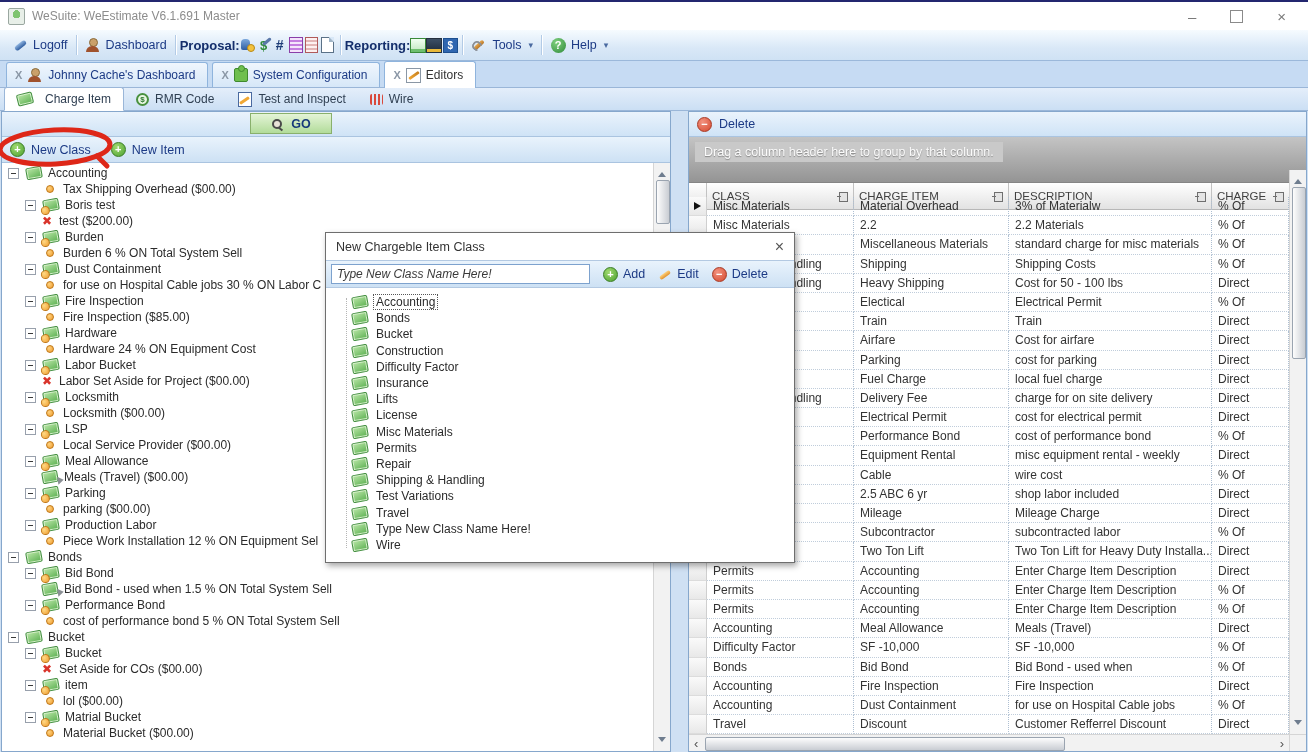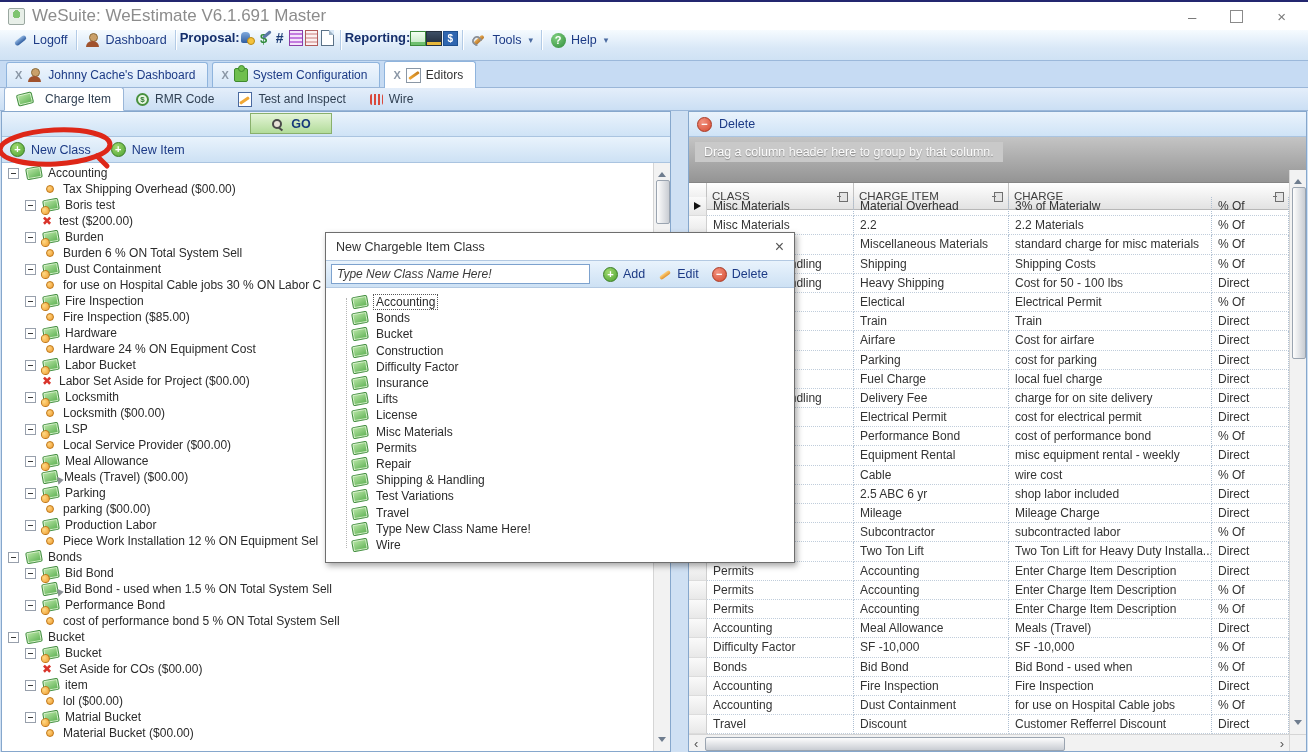--- a/index.html
+++ b/index.html
@@ -4,28 +4,28 @@
 <style>
   html,body{margin:0;padding:0}
   body{width:1308px;height:752px;overflow:hidden;background:#cfe0f3;
        font-family:"Liberation Sans","DejaVu Sans",sans-serif;position:relative;
        -webkit-font-smoothing:antialiased}
   
   .titlebar{position:absolute;left:0;top:0;right:0;height:30px;background:#fff;
             border-top:2px solid #23266f;display:flex;align-items:center;padding:0 8px;box-sizing:border-box}
   .applogo{width:15px;height:15px;margin-right:7px;border:1px solid #9aa7a0;background:
            radial-gradient(circle at 50% 35%,#7fc46f 0 4px,#e8efe8 4px);border-radius:2px}
-  .apptitle{font-size:17px;color:#8c8c8c}
+  .apptitle{font-size:12px;color:#8c8c8c}
   .wincontrols{margin-left:auto;display:flex;gap:34px;align-items:center;padding-right:14px}
   .wc{color:#7a7a7a;font-size:15px;line-height:15px;cursor:default}
   .wc.max{width:11px;height:11px;border:1px solid #8a8a8a}
   
   .toolbar{position:absolute;left:0;top:30px;right:0;height:31px;
            background:linear-gradient(#f6fbff,#d9e8f7 60%,#cfe2f4);
-           border-bottom:1px solid #9bb8da;display:flex;align-items:flex-start;padding:0 8px;box-sizing:border-box;}
+           border-bottom:1px solid #9bb8da;display:flex;align-items:center;padding:0 8px;box-sizing:border-box;}
   .tbtn{display:flex;align-items:center;gap:5px;color:#1c3a85;font-size:12.5px;padding:2px 4px;border-radius:2px}
   .tlabelbold{font-weight:bold;color:#142e6b;font-size:13px}
   .sep{width:1px;height:20px;background:#b3cbe6;box-shadow:1px 0 0 #fff;margin:0 4px}
   .ticonbox{width:16px;height:16px;display:inline-flex;align-items:center;justify-content:center;position:relative;flex:none}
   .i-logoff::before{content:"";width:13px;height:5px;background:linear-gradient(#8fb4e0,#2f5da0);
        border-radius:3px;transform:rotate(-38deg);display:block}
   .i-person::before{content:"";width:7px;height:7px;border-radius:50%;background:#caa06a;border:1px solid #8a6a3a;
        position:absolute;top:1px;left:4px}
   .i-person::after{content:"";width:13px;height:6px;border-radius:6px 6px 0 0;background:#a0522d;
        position:absolute;bottom:1px;left:1px}
@@ -483,20 +483,24 @@
   <div class="gheader">
     <span class="hcell" style="width:18px;padding:0"></span>
     <span class="hcell c0">
       <span>CLASS</span>
       <span class="pin"></span>
     </span>
     <span class="hcell c1">
       <span>CHARGE ITEM</span>
       <span class="pin"></span>
     </span>
+    <span class="hcell c2">
+      <span>DESCRIPTION</span>
+      <span class="pin"></span>
+    </span>
     <span class="hcell c3" style="border-right:none">
       <span>CHARGE</span>
       <span class="pin"></span>
     </span>
   </div>
   <div class="gbody" id="gbody">
       <div class="grow">
         <span class="gcell ind">
           <span class="rowarrow"></span>
         </span>

